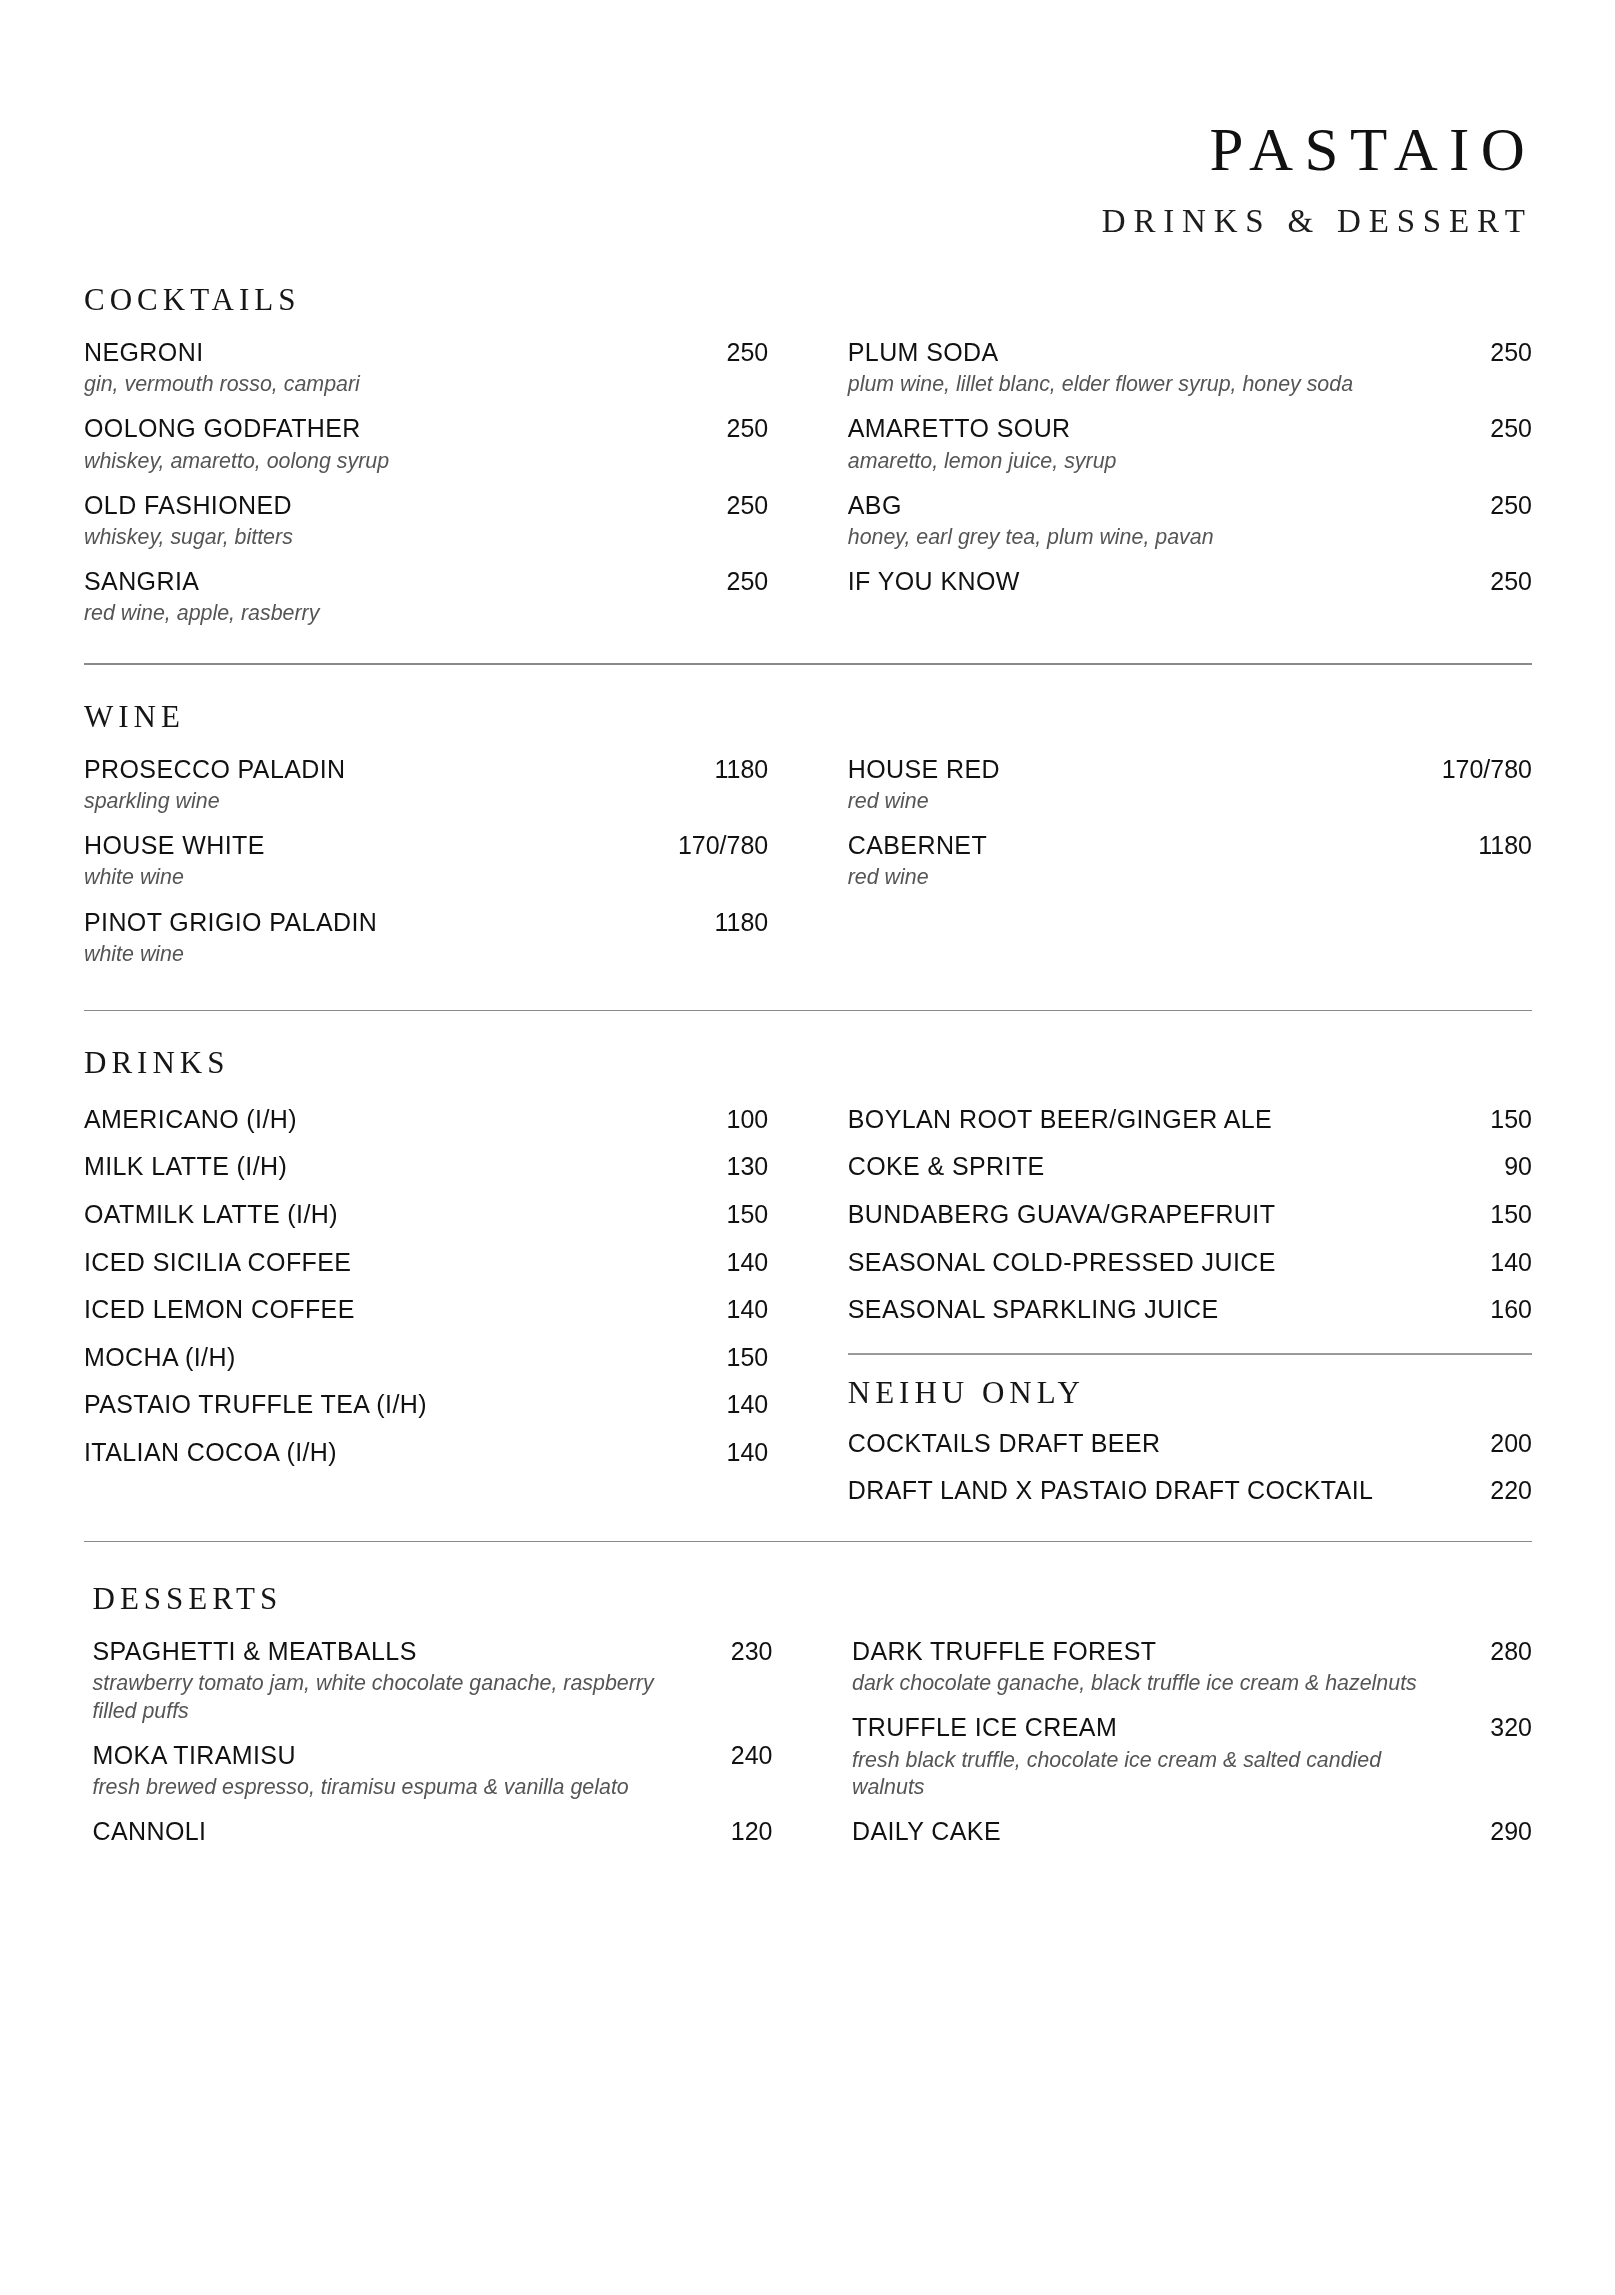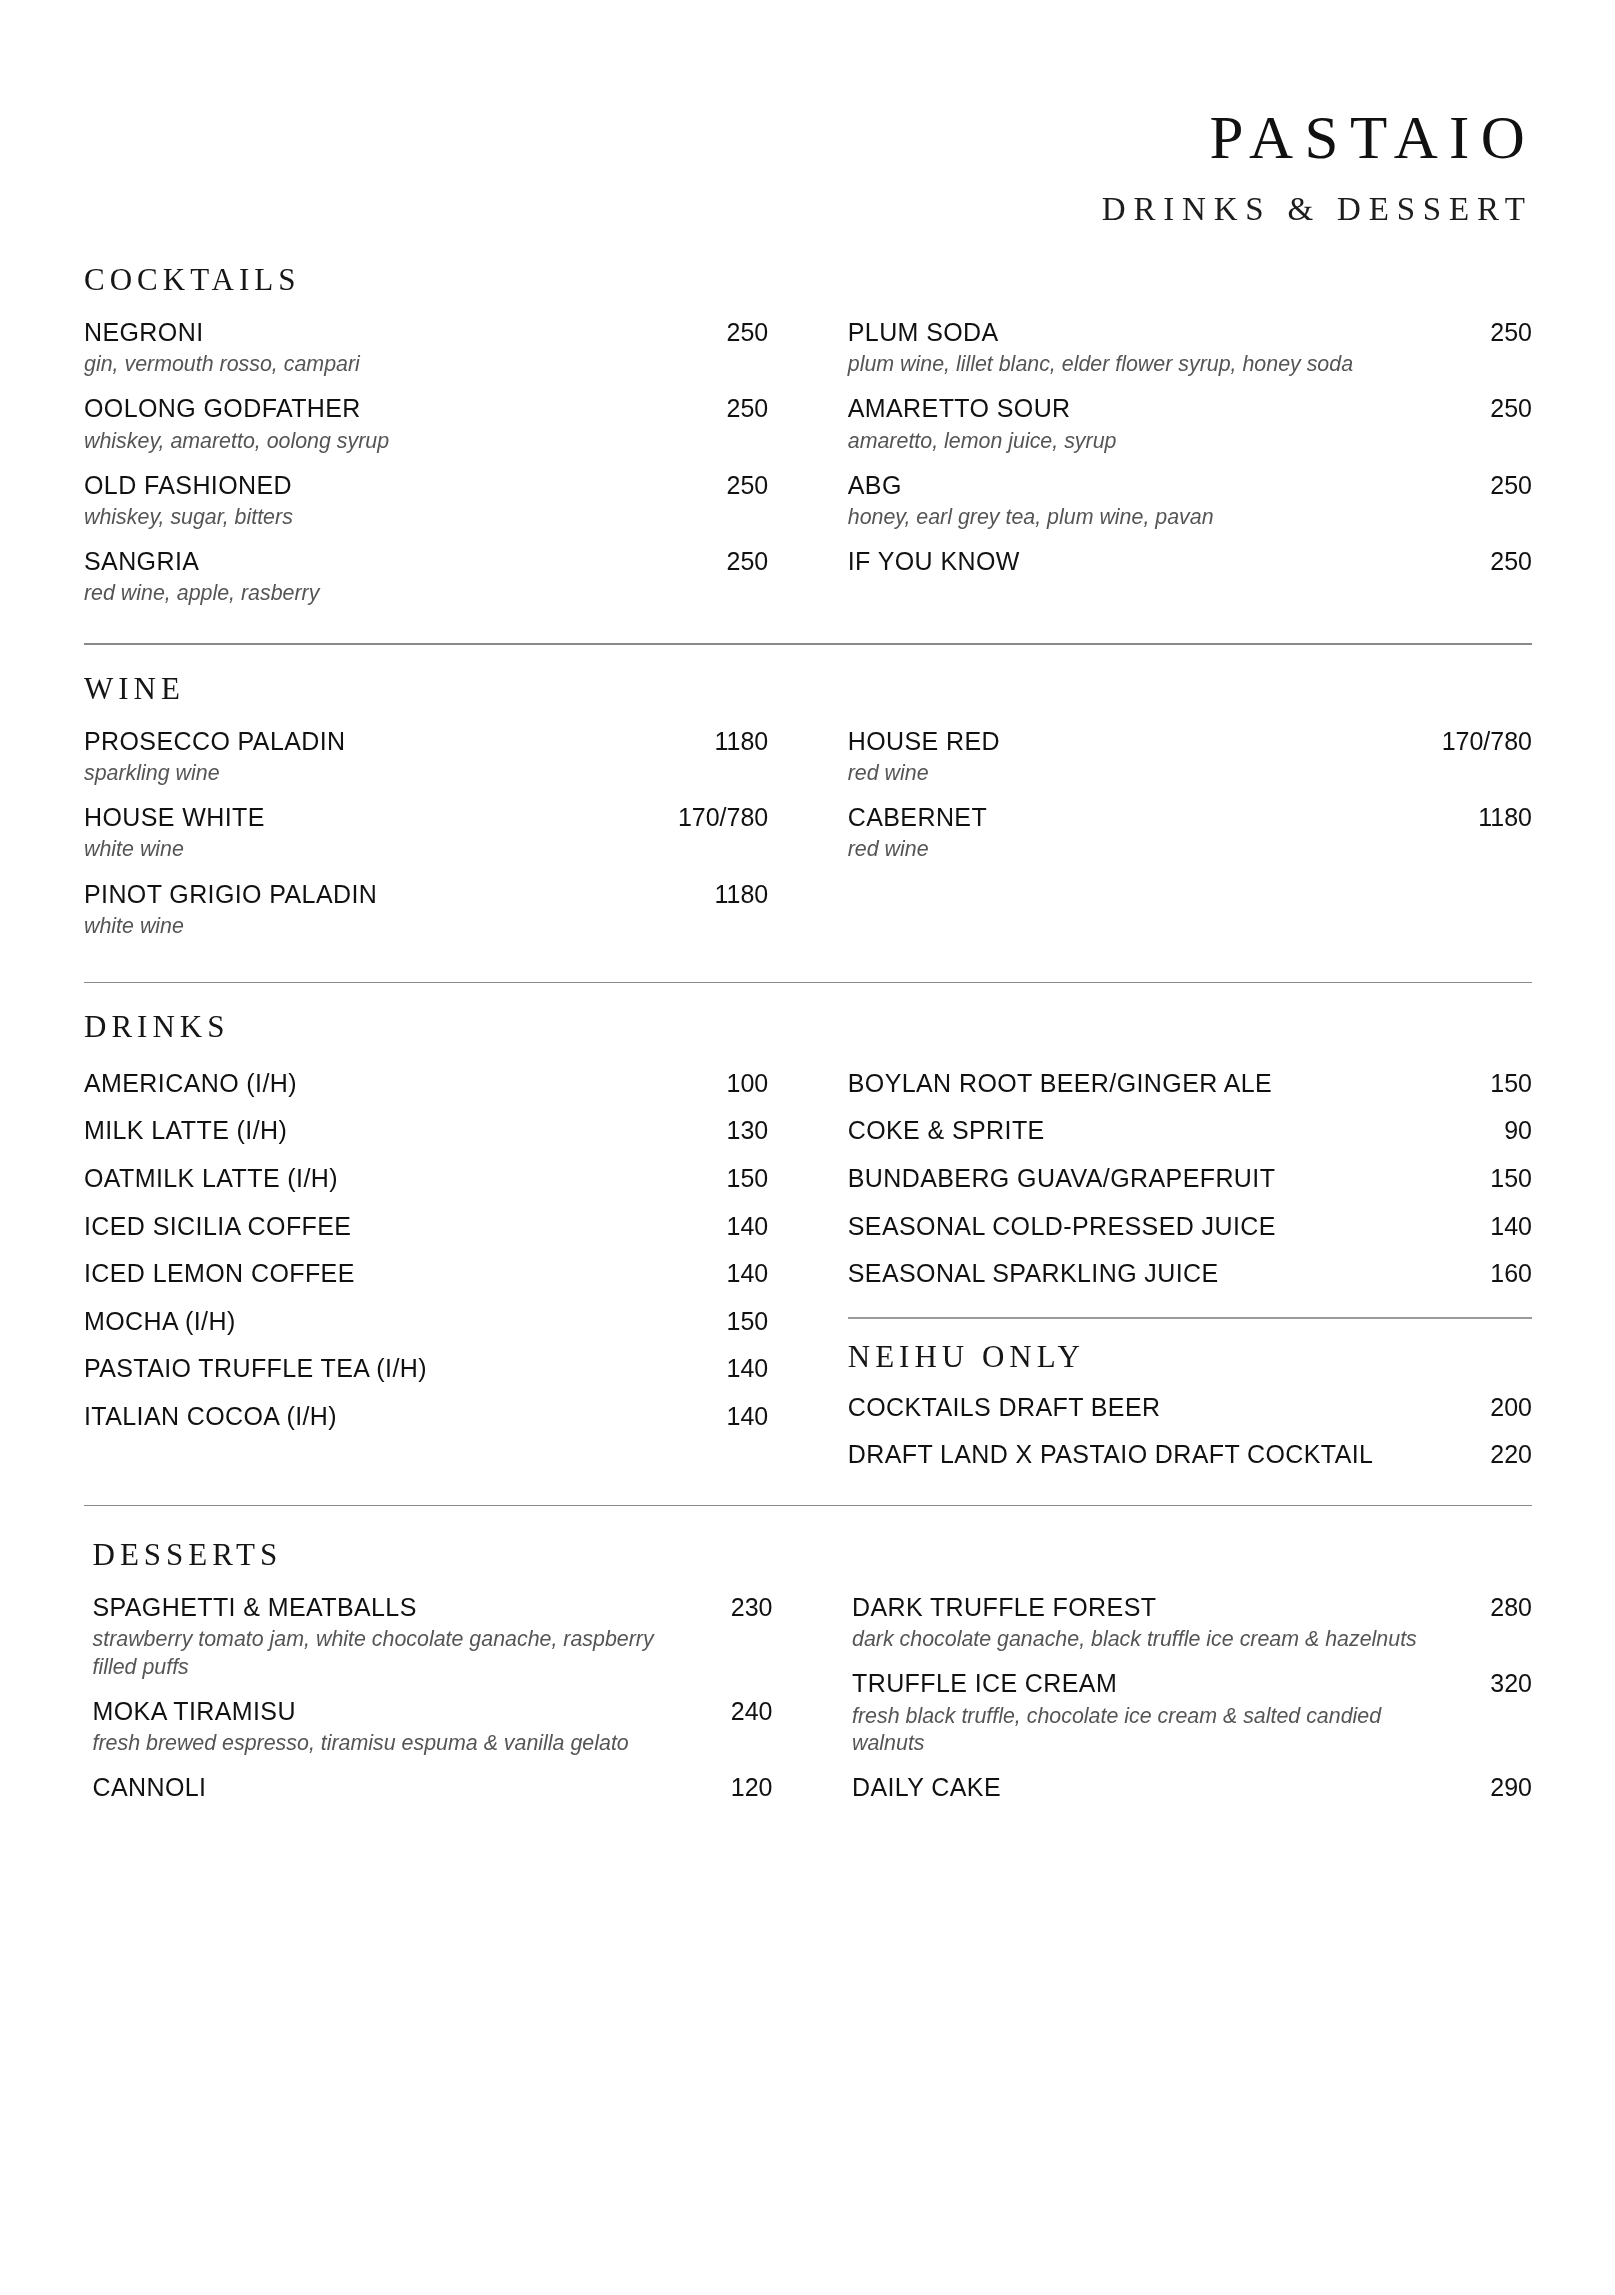--- a/index.html
+++ b/index.html
@@ -13,21 +13,21 @@
     font-family: "Liberation Sans", sans-serif;
     color: #1a1a1a;
     -webkit-font-smoothing: antialiased;
   }
 
   .page {
     position: relative;
     width: 1616px;
     height: 2295px;
     box-sizing: border-box;
-    padding: 0 84px;
+    padding: 12px 84px;
   }
 
   
   .masthead {
     padding-top: 107px;
     text-align: right;
     padding-right: 7.1px;
   }
   .brand {
     font-family: "Liberation Serif", "DejaVu Serif", serif;
@@ -43,21 +43,21 @@
     font-size: 33px;
     line-height: 1.3;
     letter-spacing: 7.8px;
     font-weight: 400;
     color: #1d1d1d;
     margin-top: 20px;
     margin-right: -7.8px;
   }
 
   
-  .section { position: relative; }
+  .section { position: relative; margin-top: 8px; }
   .section-title {
     font-family: "Liberation Serif", "DejaVu Serif", serif;
     font-size: 31px;
     letter-spacing: 5px;
     font-weight: 400;
     color: #161616;
   }
   .section-title.indent { margin-left: 8.5px; font-family: Liberation Serif, serif; }
 
   

